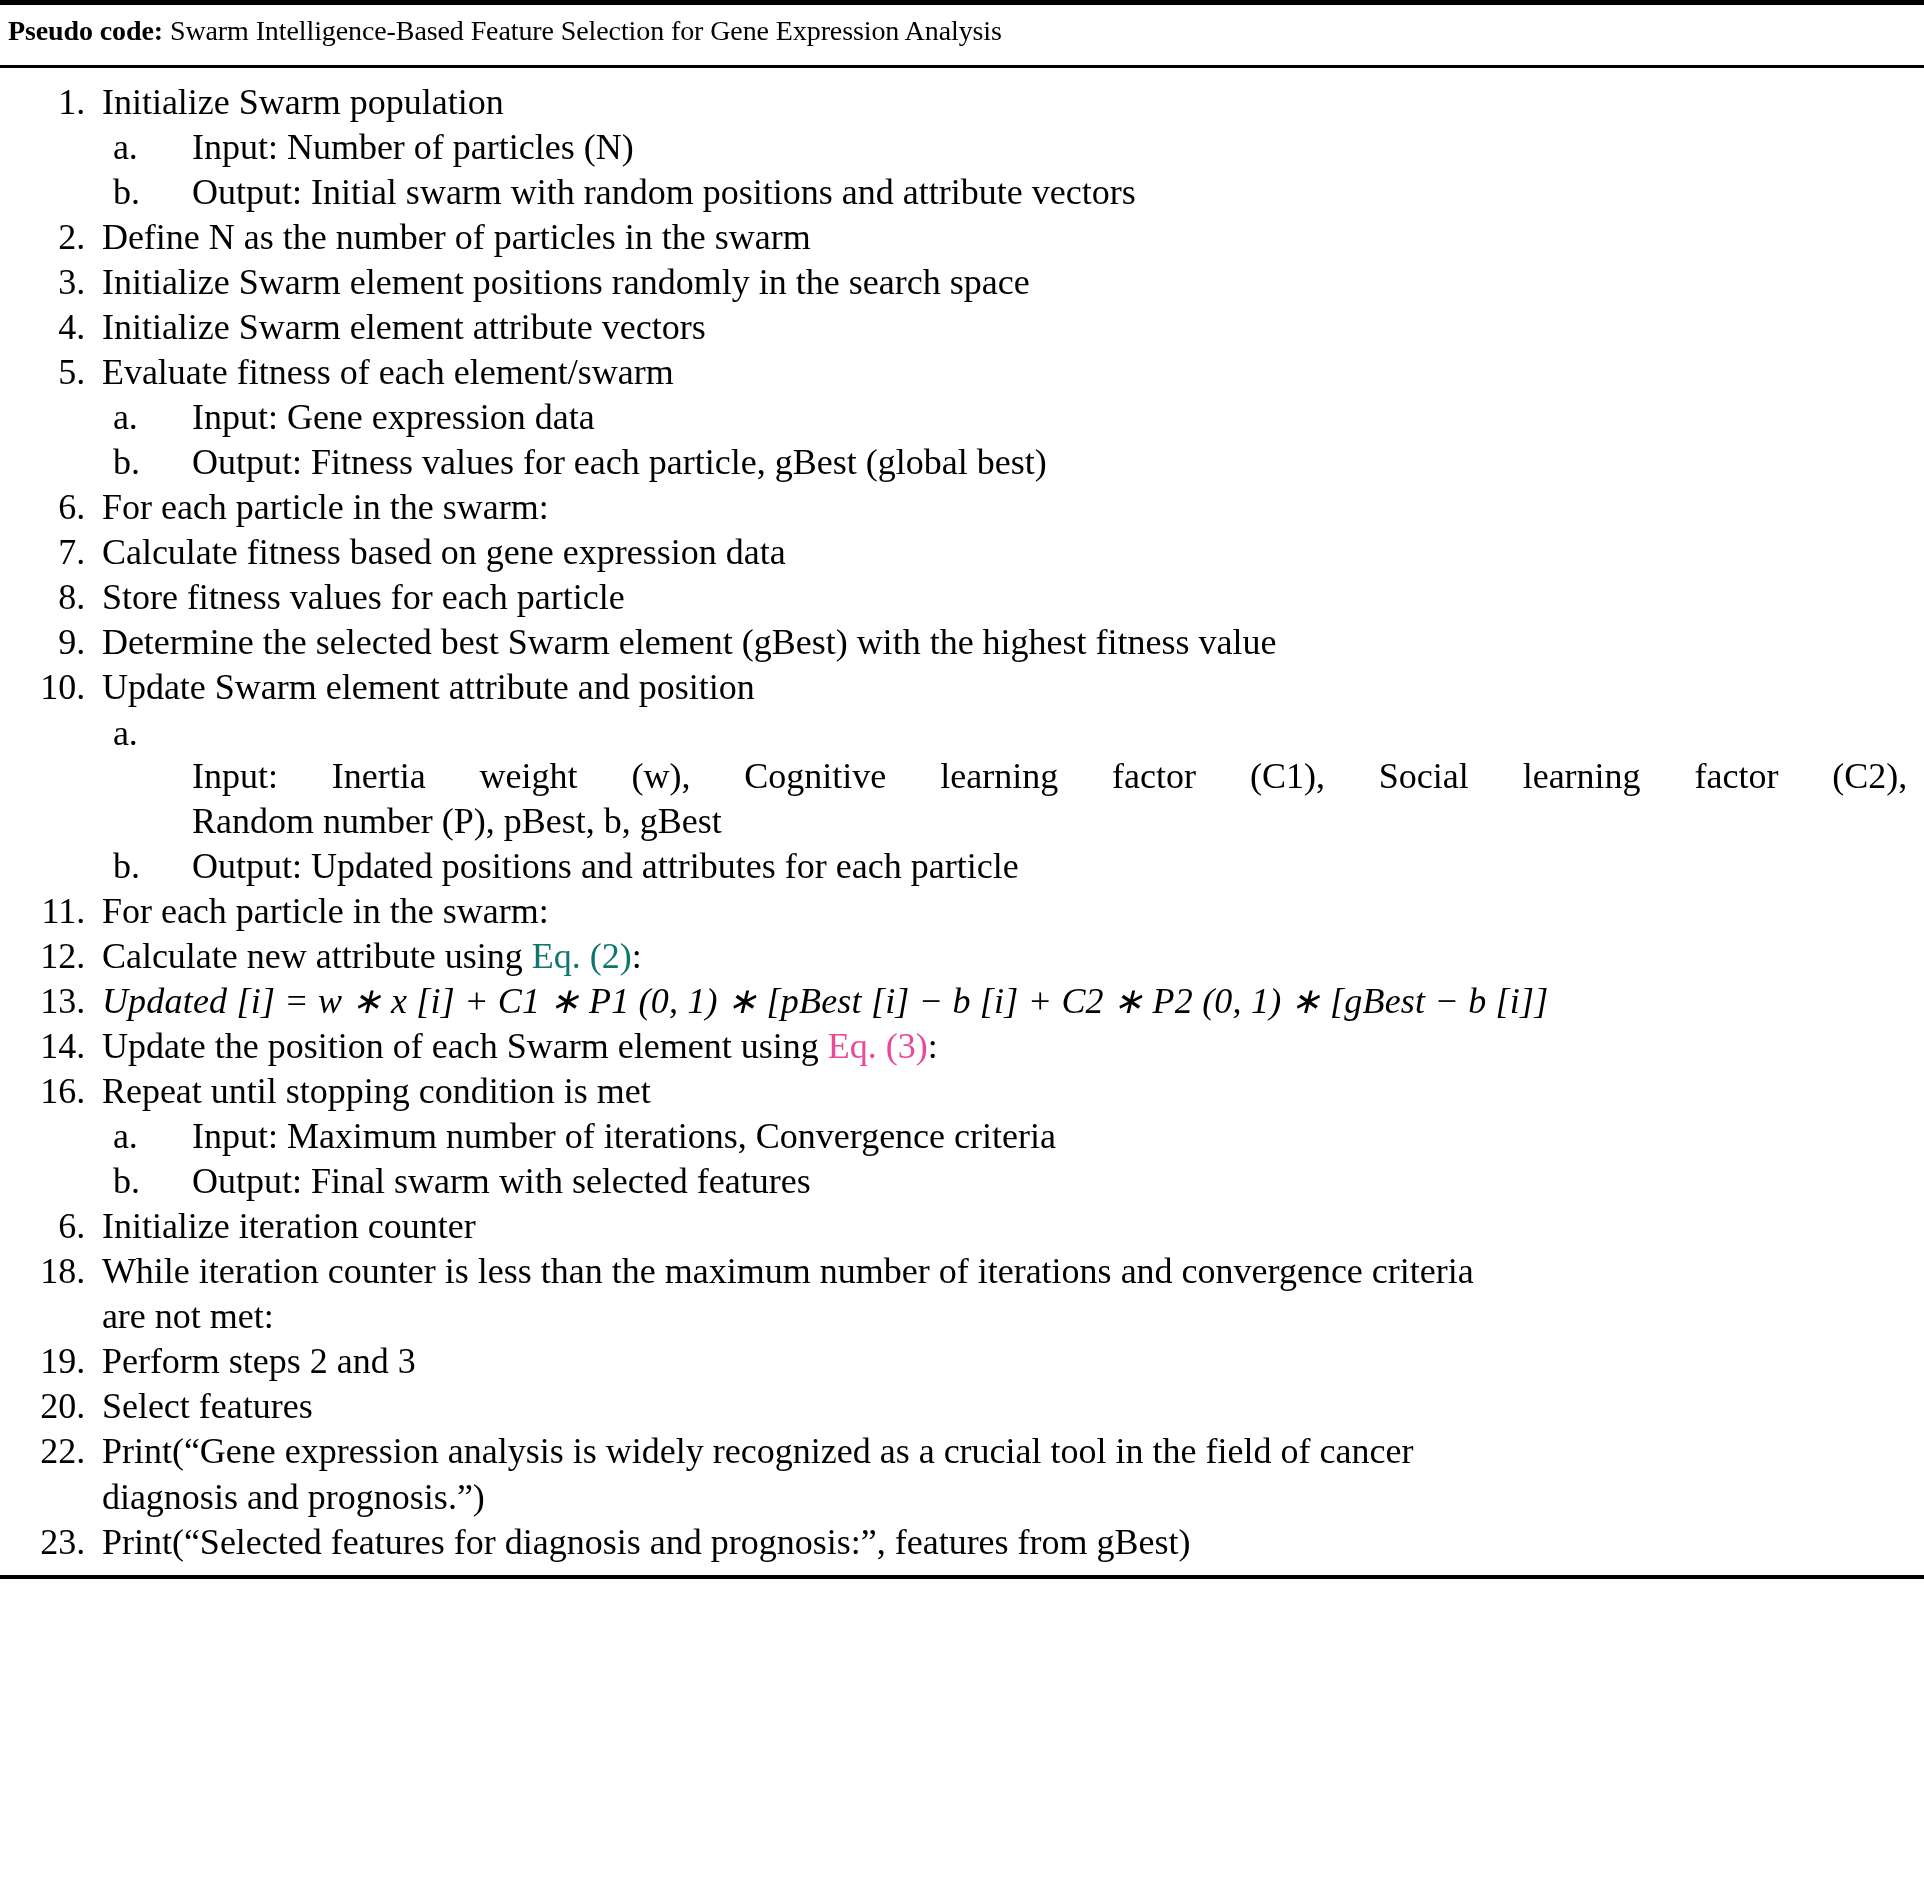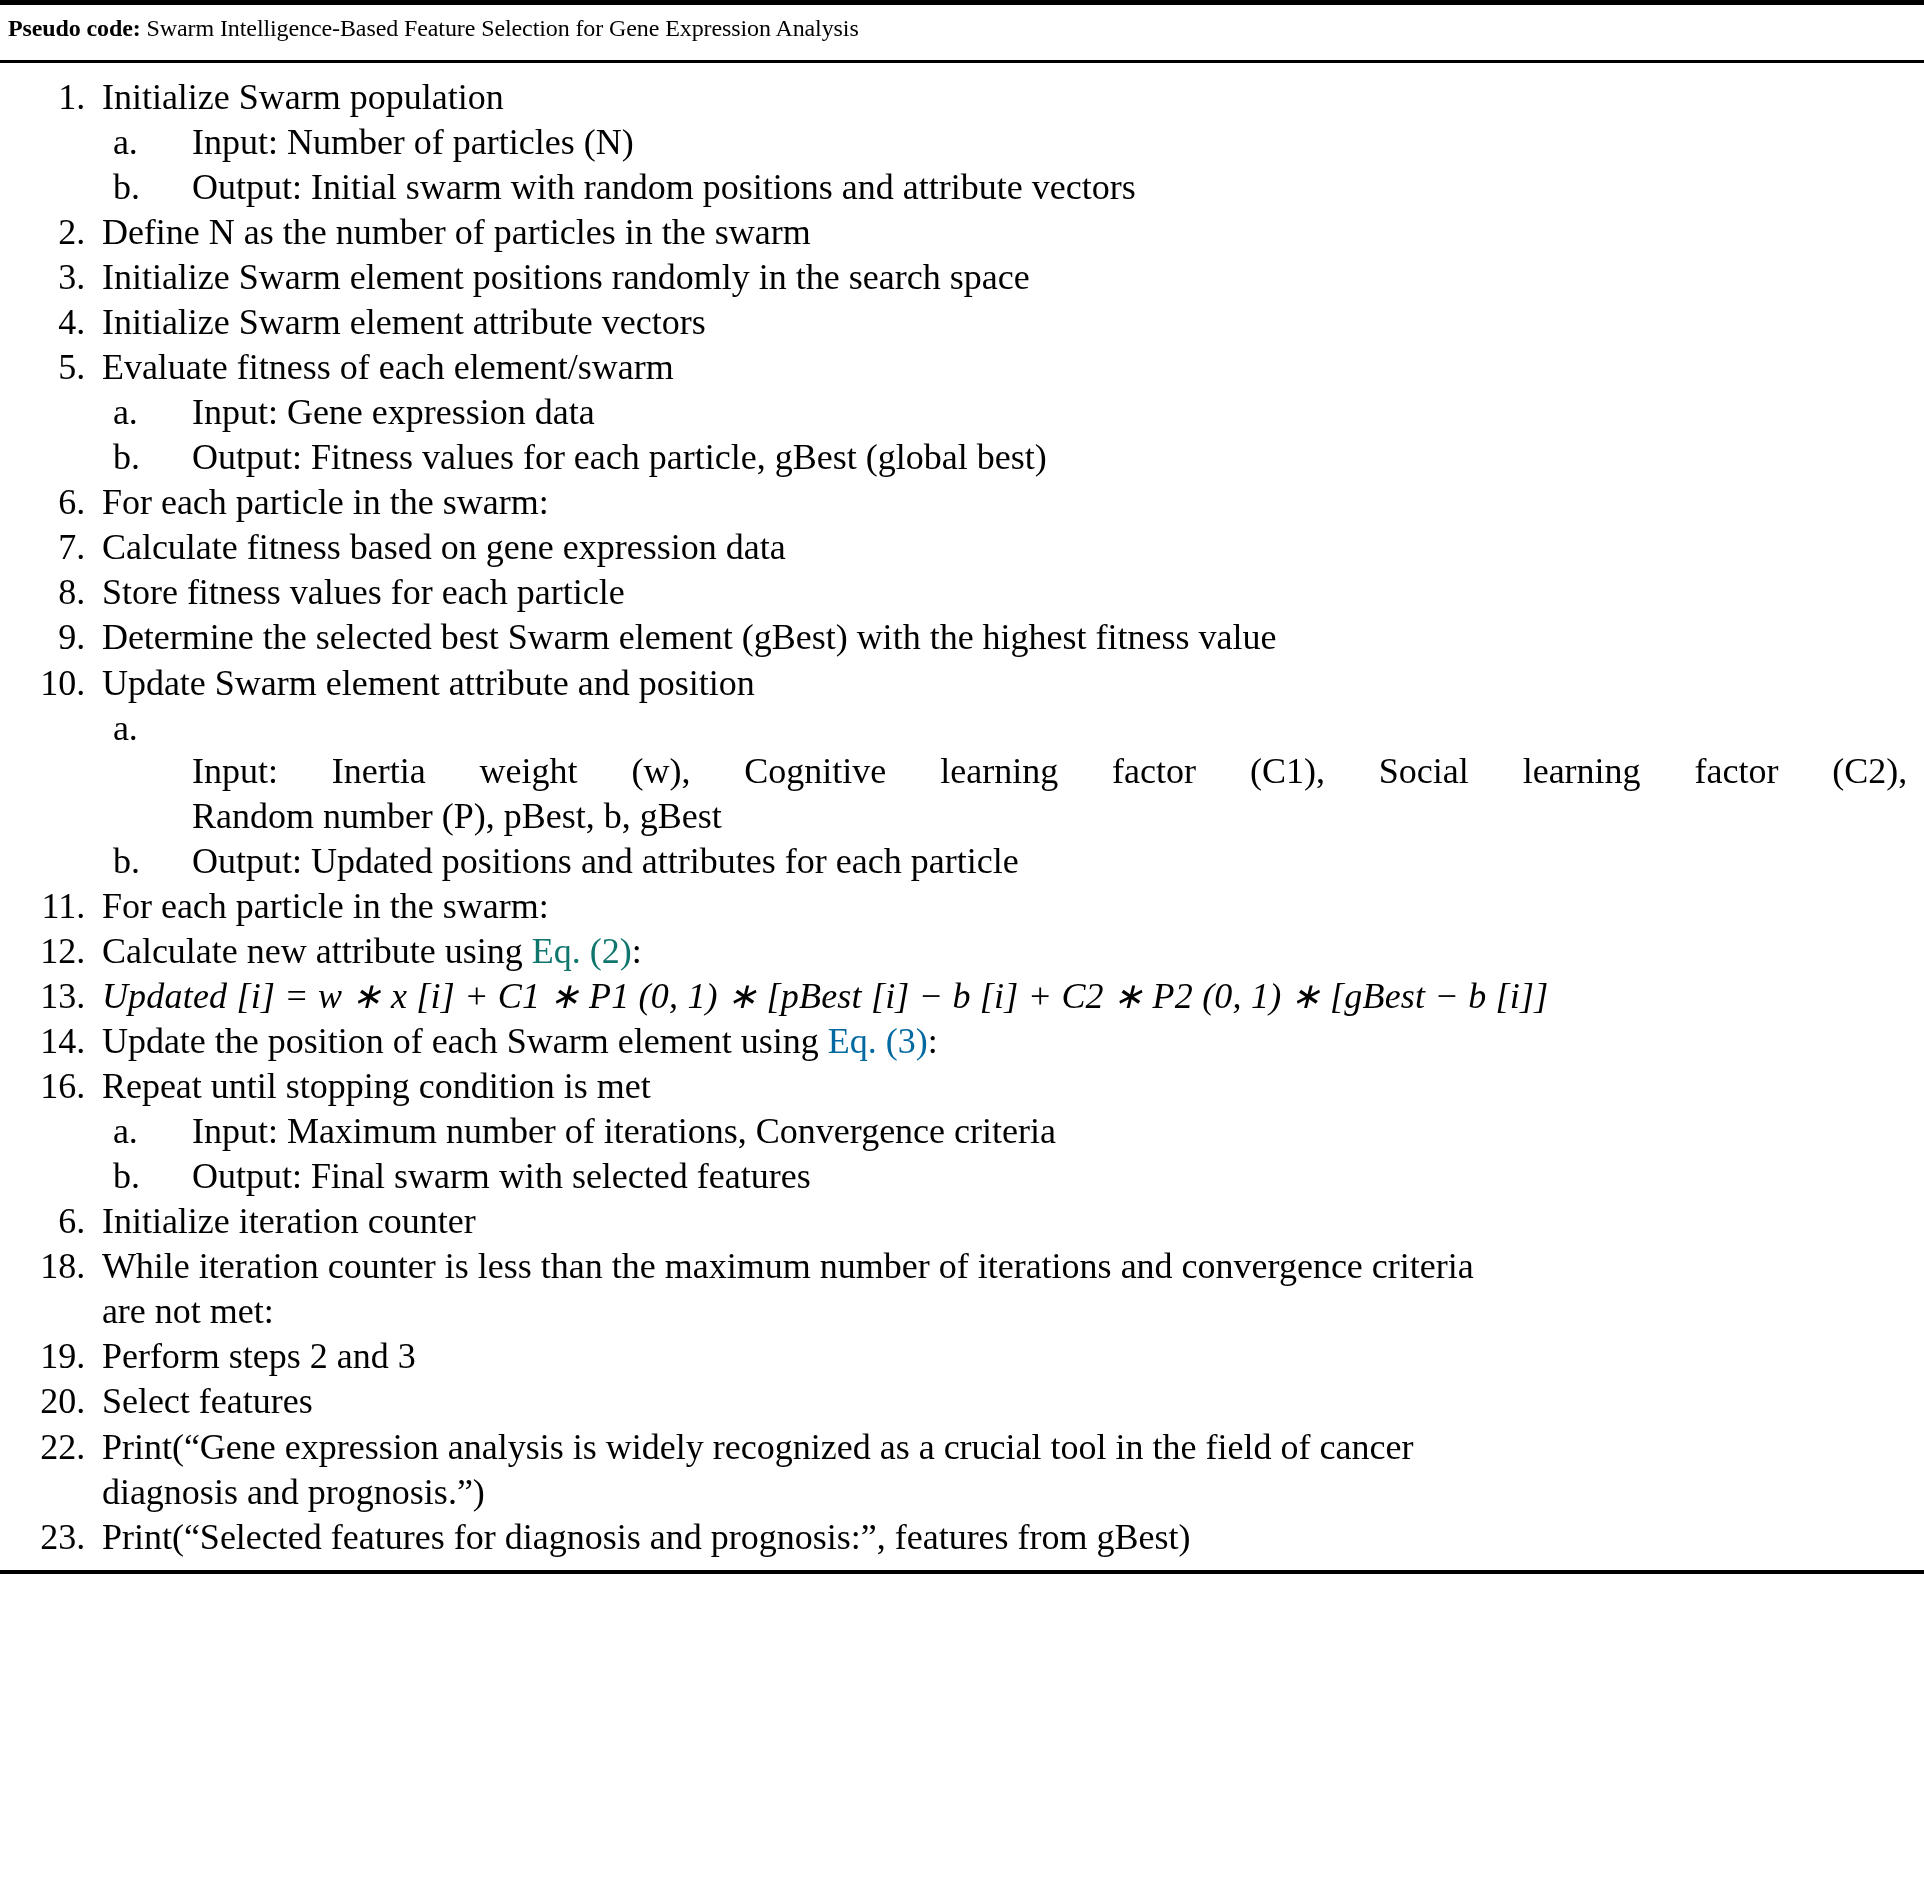--- a/index.html
+++ b/index.html
@@ -35,21 +35,21 @@
     height: 0;
     width: 100%;
     margin-top: 6.9px;
   }
   .rule-bottom {
     border-top: 4.9px solid #000000;
     height: 0;
     width: 100%;
   }
   .algo-title {
-    font-size: 24px;
+    font-size: 28px;
     line-height: 1.22;
     padding: 8.9px 7.9px 9.9px 7.9px;
     letter-spacing: -0.1px;
     white-space: nowrap;
   }
   .algo-title .kw {
     font-weight: bold;
   }
   .algo-body {
     padding: 11.8px 17.7px 9.9px 9.9px;
@@ -192,21 +192,21 @@
         <div class="line">
           <div class="num">12.</div>
           <div class="txt"><span>Calculate new attribute using </span><span class="link" style="color: #0f766e;">Eq. (2)</span><span>:</span></div>
         </div>
         <div class="line eqline">
           <div class="num">13.</div>
           <div class="txt">Updated [i] = w ∗ x [i] + C1 ∗ P1 (0, 1) ∗ [pBest [i] − b [i] + C2 ∗ P2 (0, 1) ∗ [gBest − b [i]]</div>
         </div>
         <div class="line">
           <div class="num">14.</div>
-          <div class="txt"><span>Update the position of each Swarm element using </span><span class="link" style="color: #0369a1;">Eq. (3)</span><span>:</span></div>
+          <div class="txt"><span>Update the position of each Swarm element using </span><span class="link" style="color: #ec4899;">Eq. (3)</span><span>:</span></div>
         </div>
         <div class="line">
           <div class="num">16.</div>
           <div class="txt">Repeat until stopping condition is met</div>
         </div>
         <div class="line sub">
           <div class="num"><span class="lbl">a.</span></div>
           <div class="txt">Input: Maximum number of iterations, Convergence criteria</div>
         </div>
         <div class="line sub">

